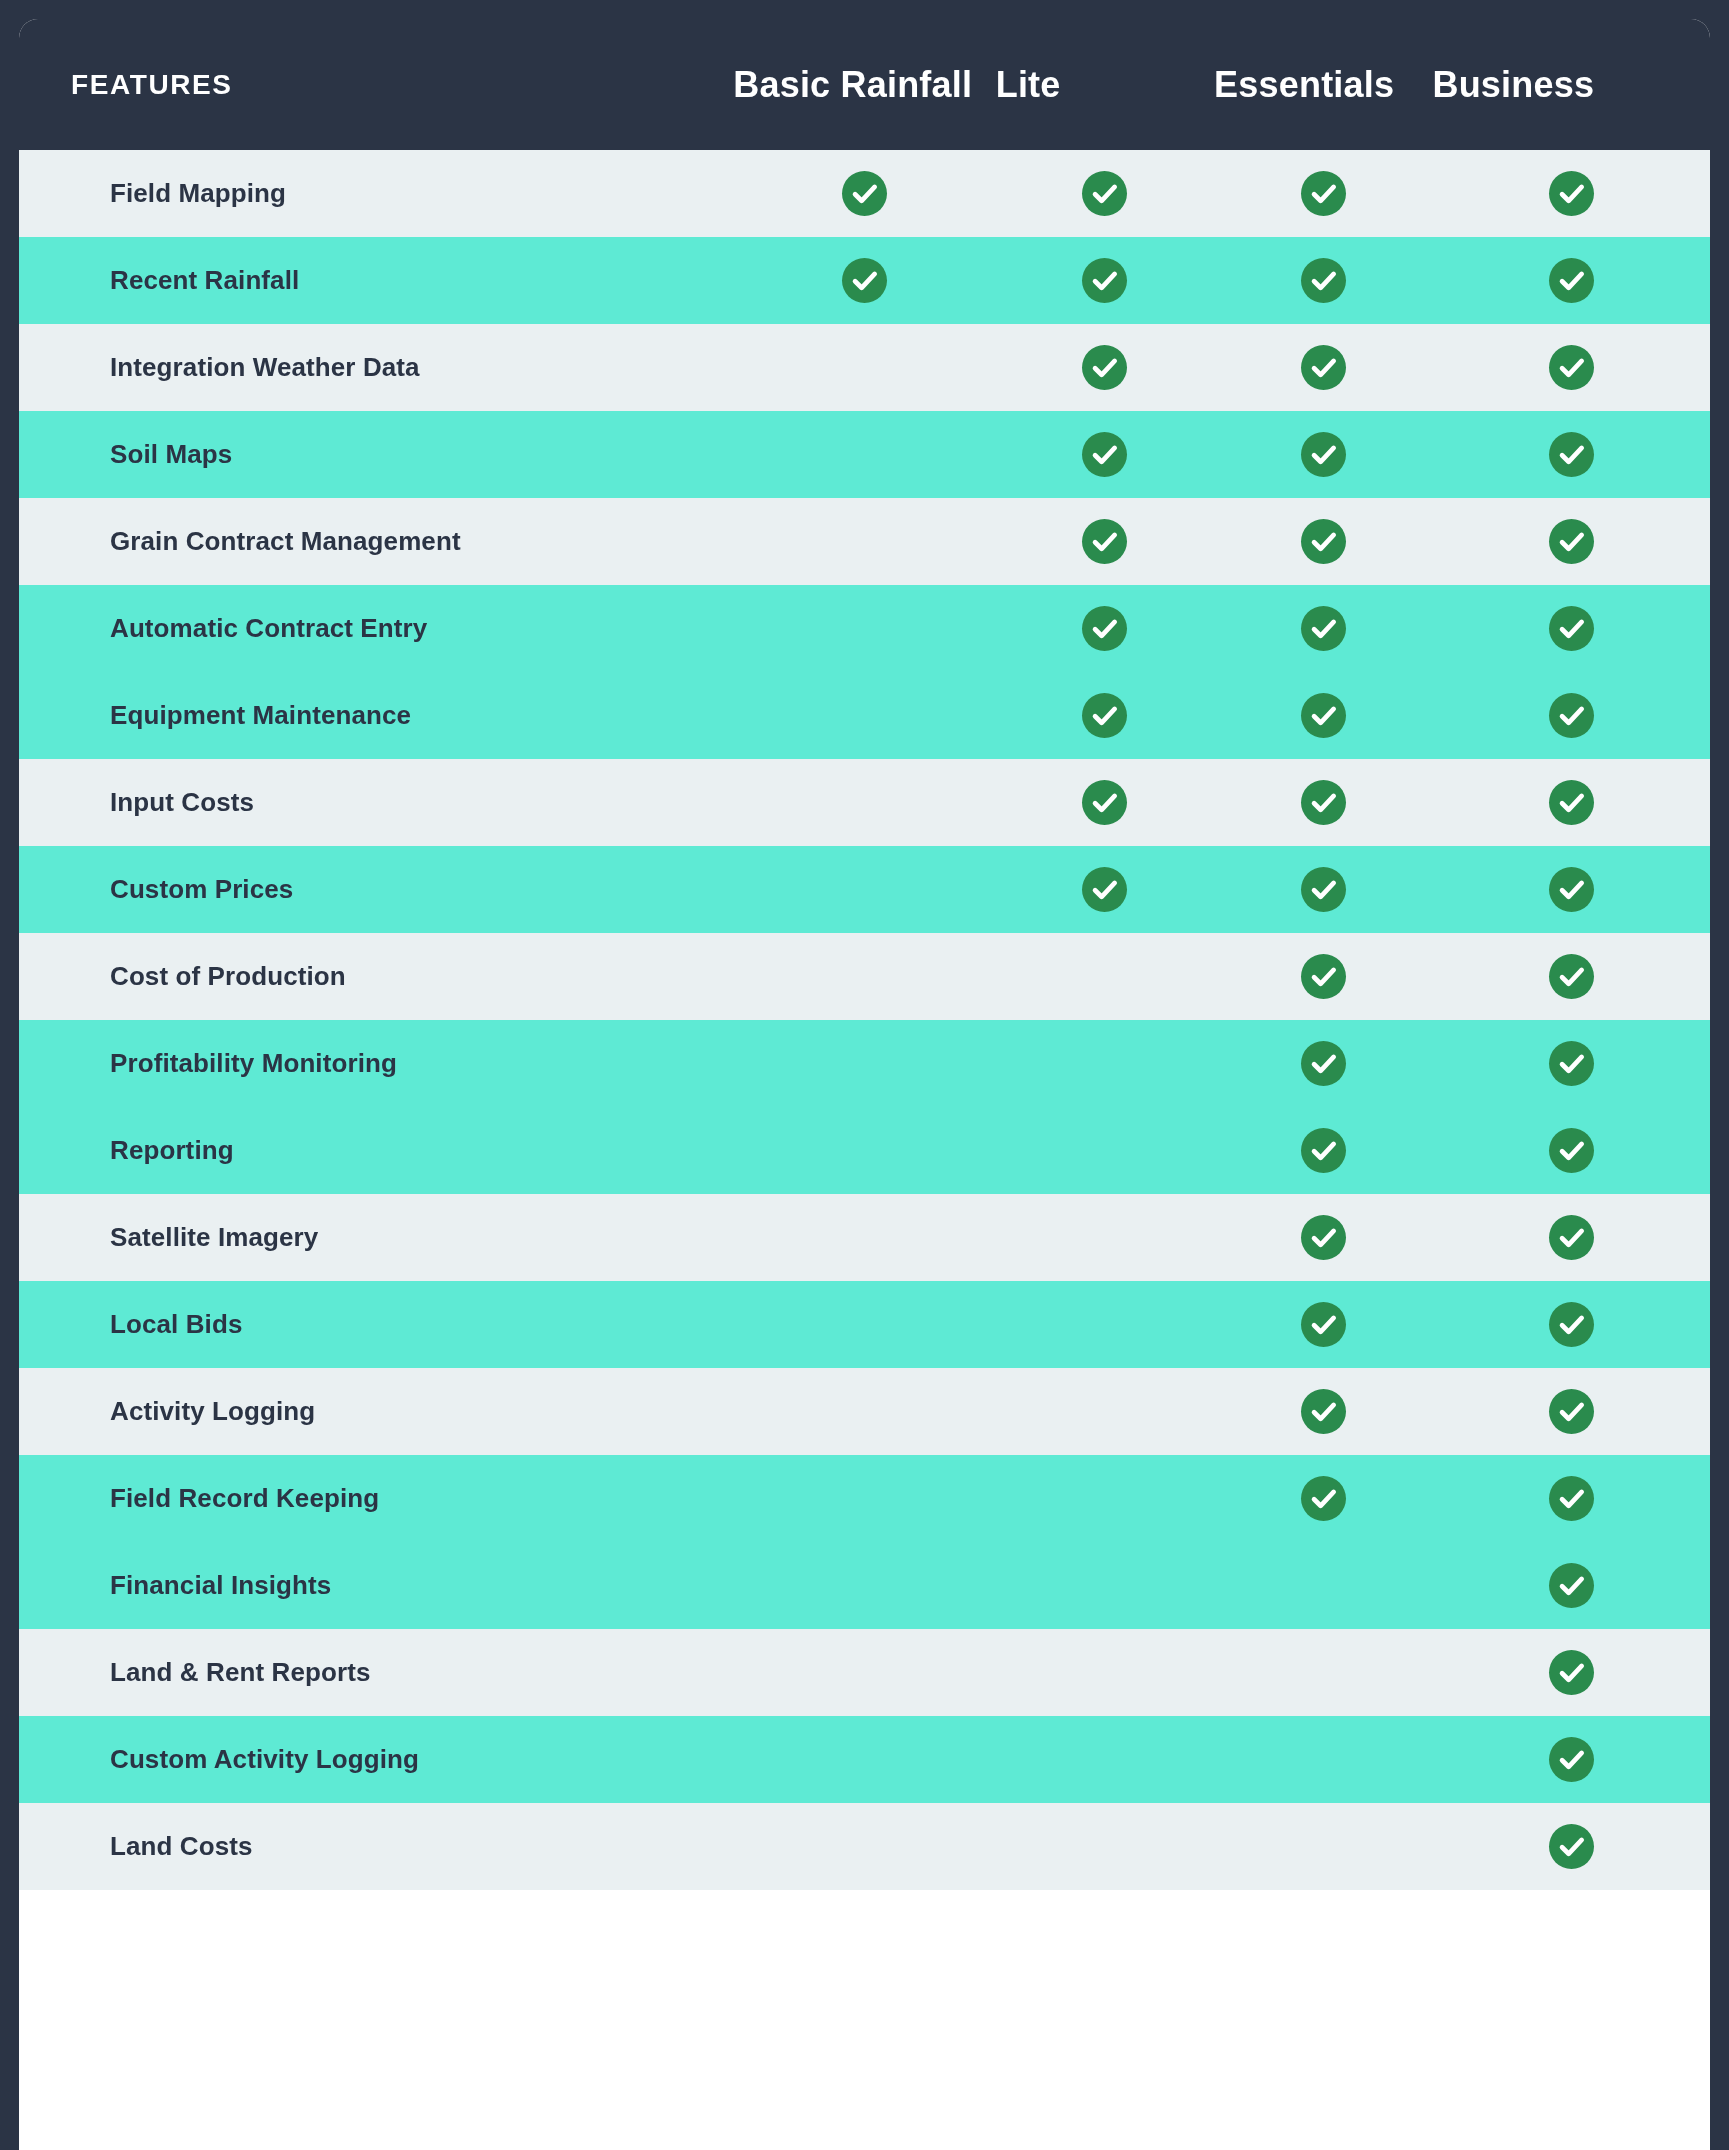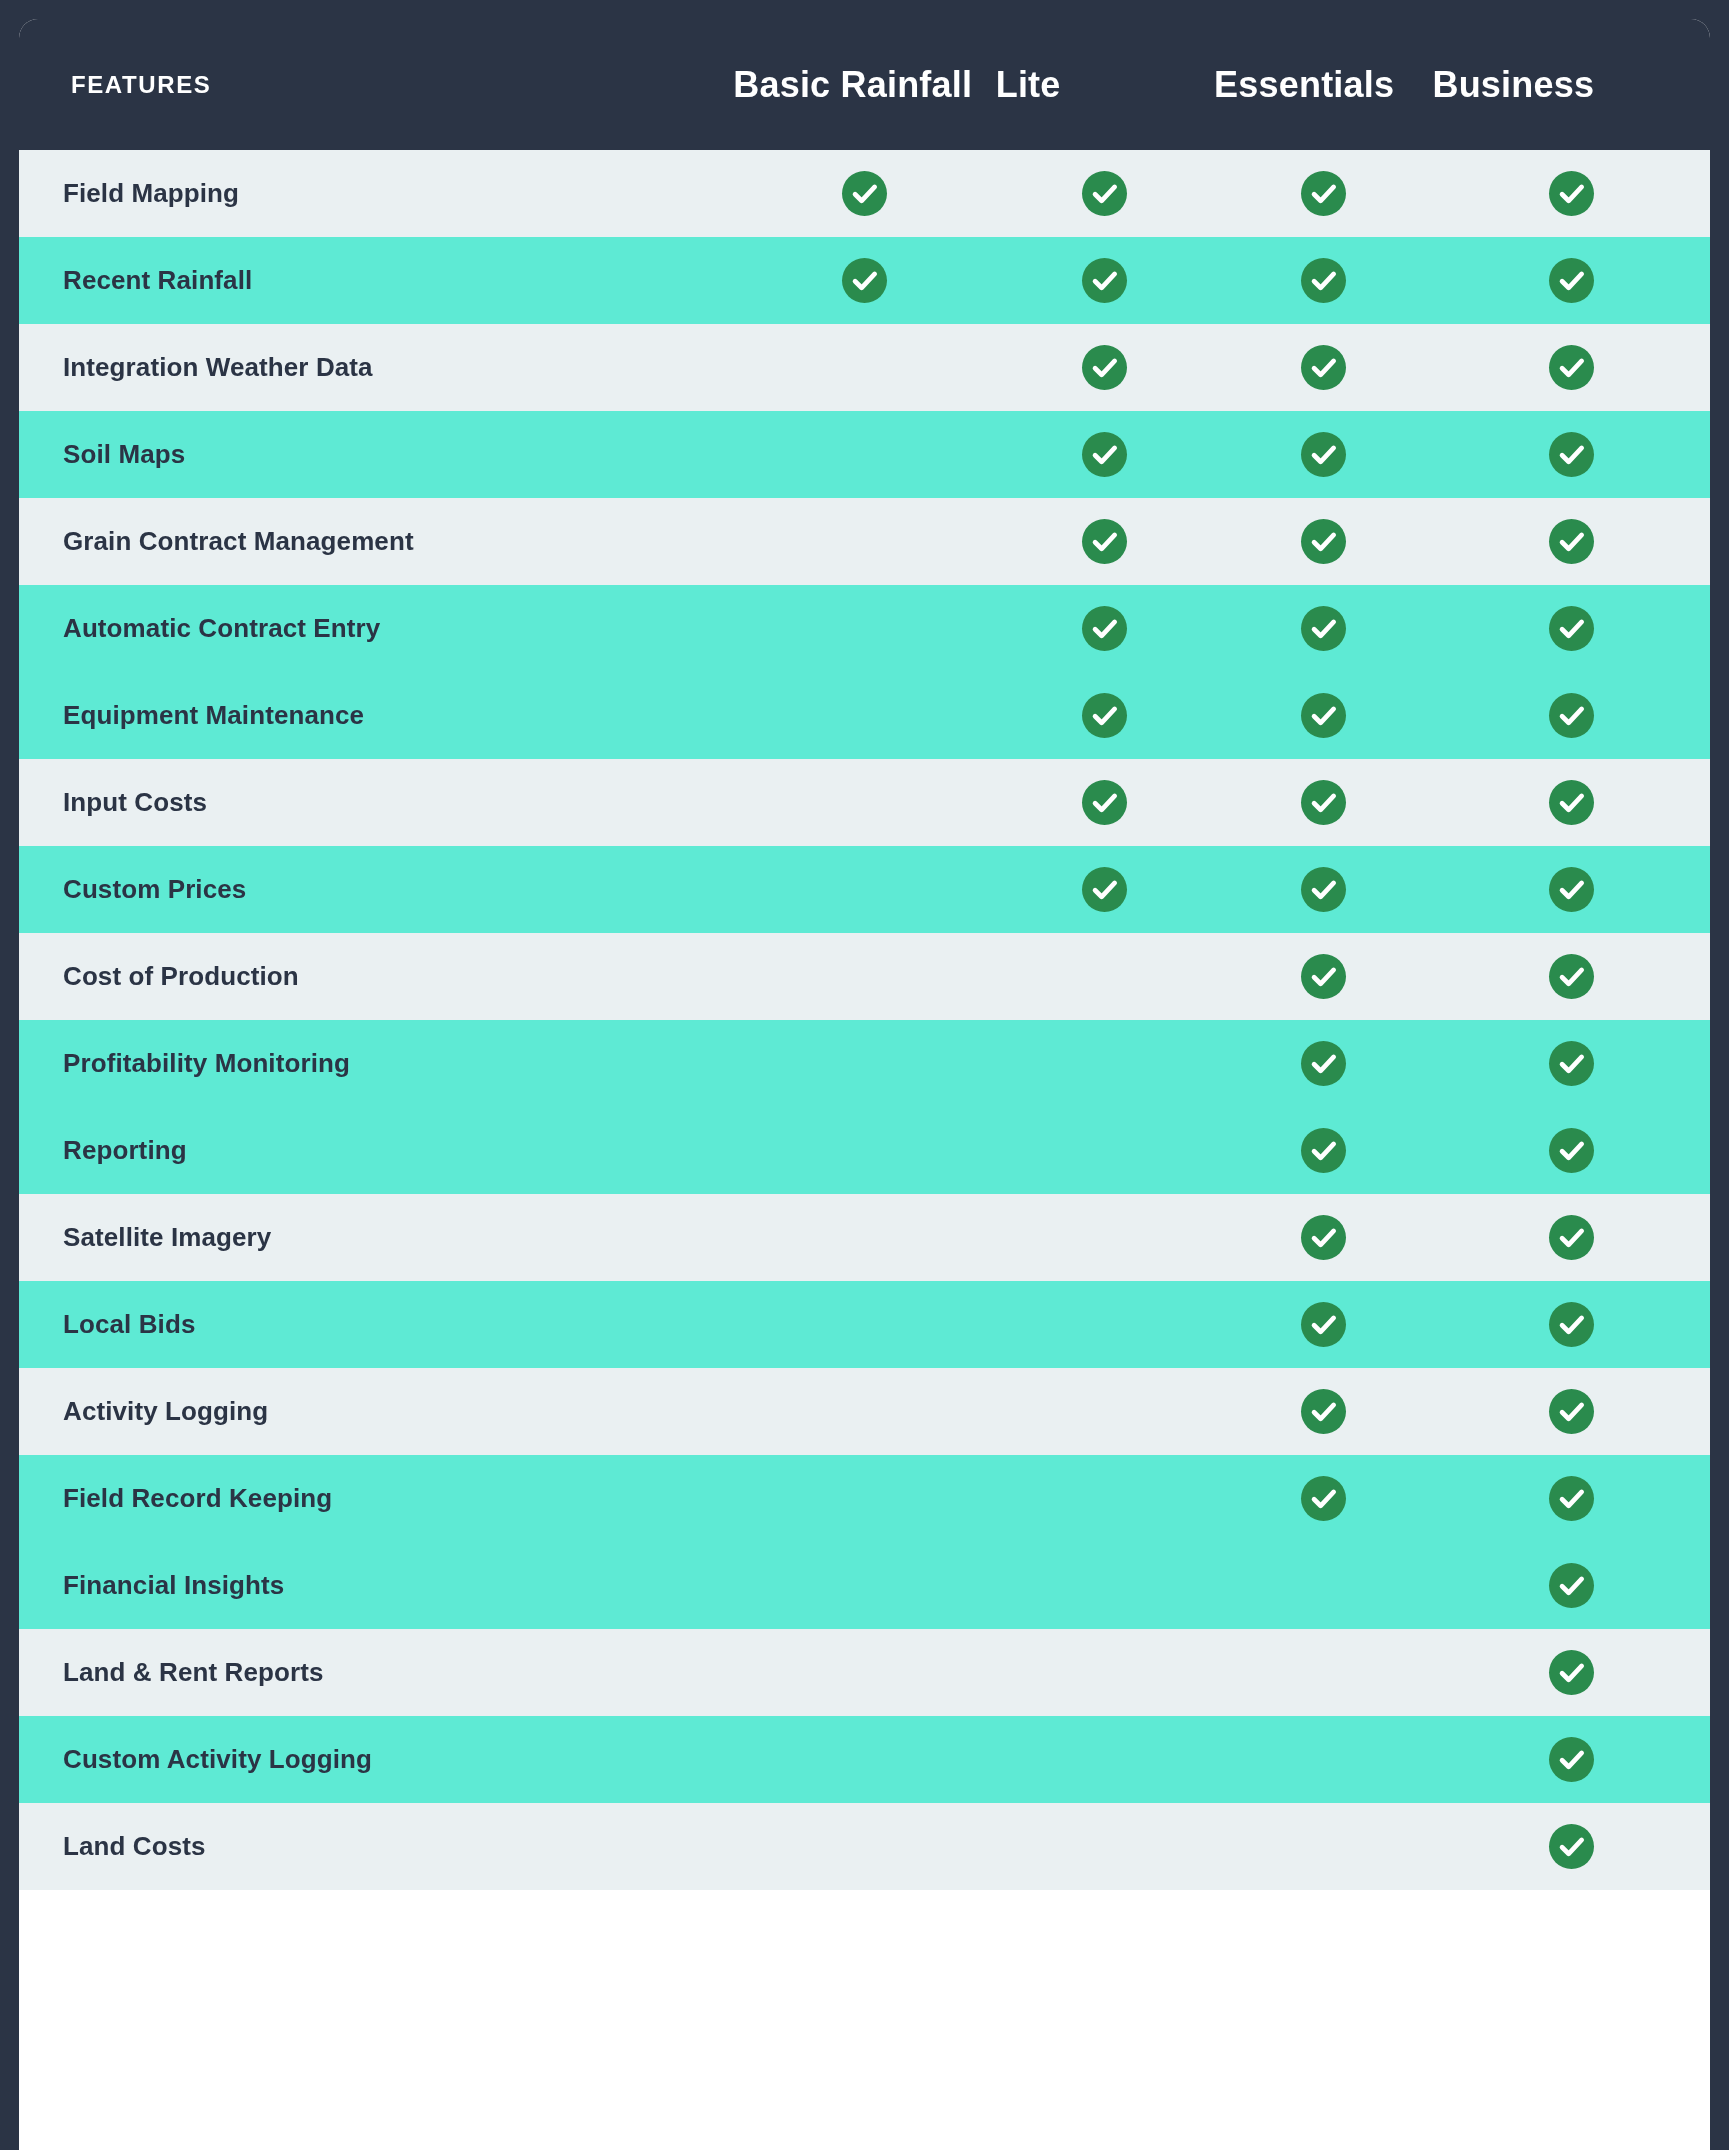--- a/index.html
+++ b/index.html
@@ -36,42 +36,42 @@
     font-weight: bold;
     padding: 0;
     height: 131px;
     vertical-align: middle;
     text-align: left;
     letter-spacing: 0.2px;
   }
   thead th.feature-head {
     text-align: left;
     padding-left: 52px;
-    font-size: 24px;
+    font-size: 28px;
     letter-spacing: 1.6px;
   }
   col.c-feature { width: 713px; }
   col.c-basic   { width: 262px; }
   col.c-lite    { width: 218px; }
   col.c-ess     { width: 218px; }
   col.c-bus     { width: 277px; }
 
   tbody tr { height: 87px; }
   tbody tr.alt { background: #eaf0f2; }
   tbody tr.plain { background: #5eead4; }
 
   tbody td {
     padding: 0;
     vertical-align: middle;
     text-align: center;
     height: 87px;
   }
   td.feature-name {
     text-align: left;
-    padding-left: 44px;
+    padding-left: 91px;
     font-size: 26px;
     font-weight: bold;
     color: #2b3445;
     letter-spacing: 0.1px;
   }
   .check {
     display: inline-block;
     width: 45px;
     height: 45px;
     border-radius: 50%;

